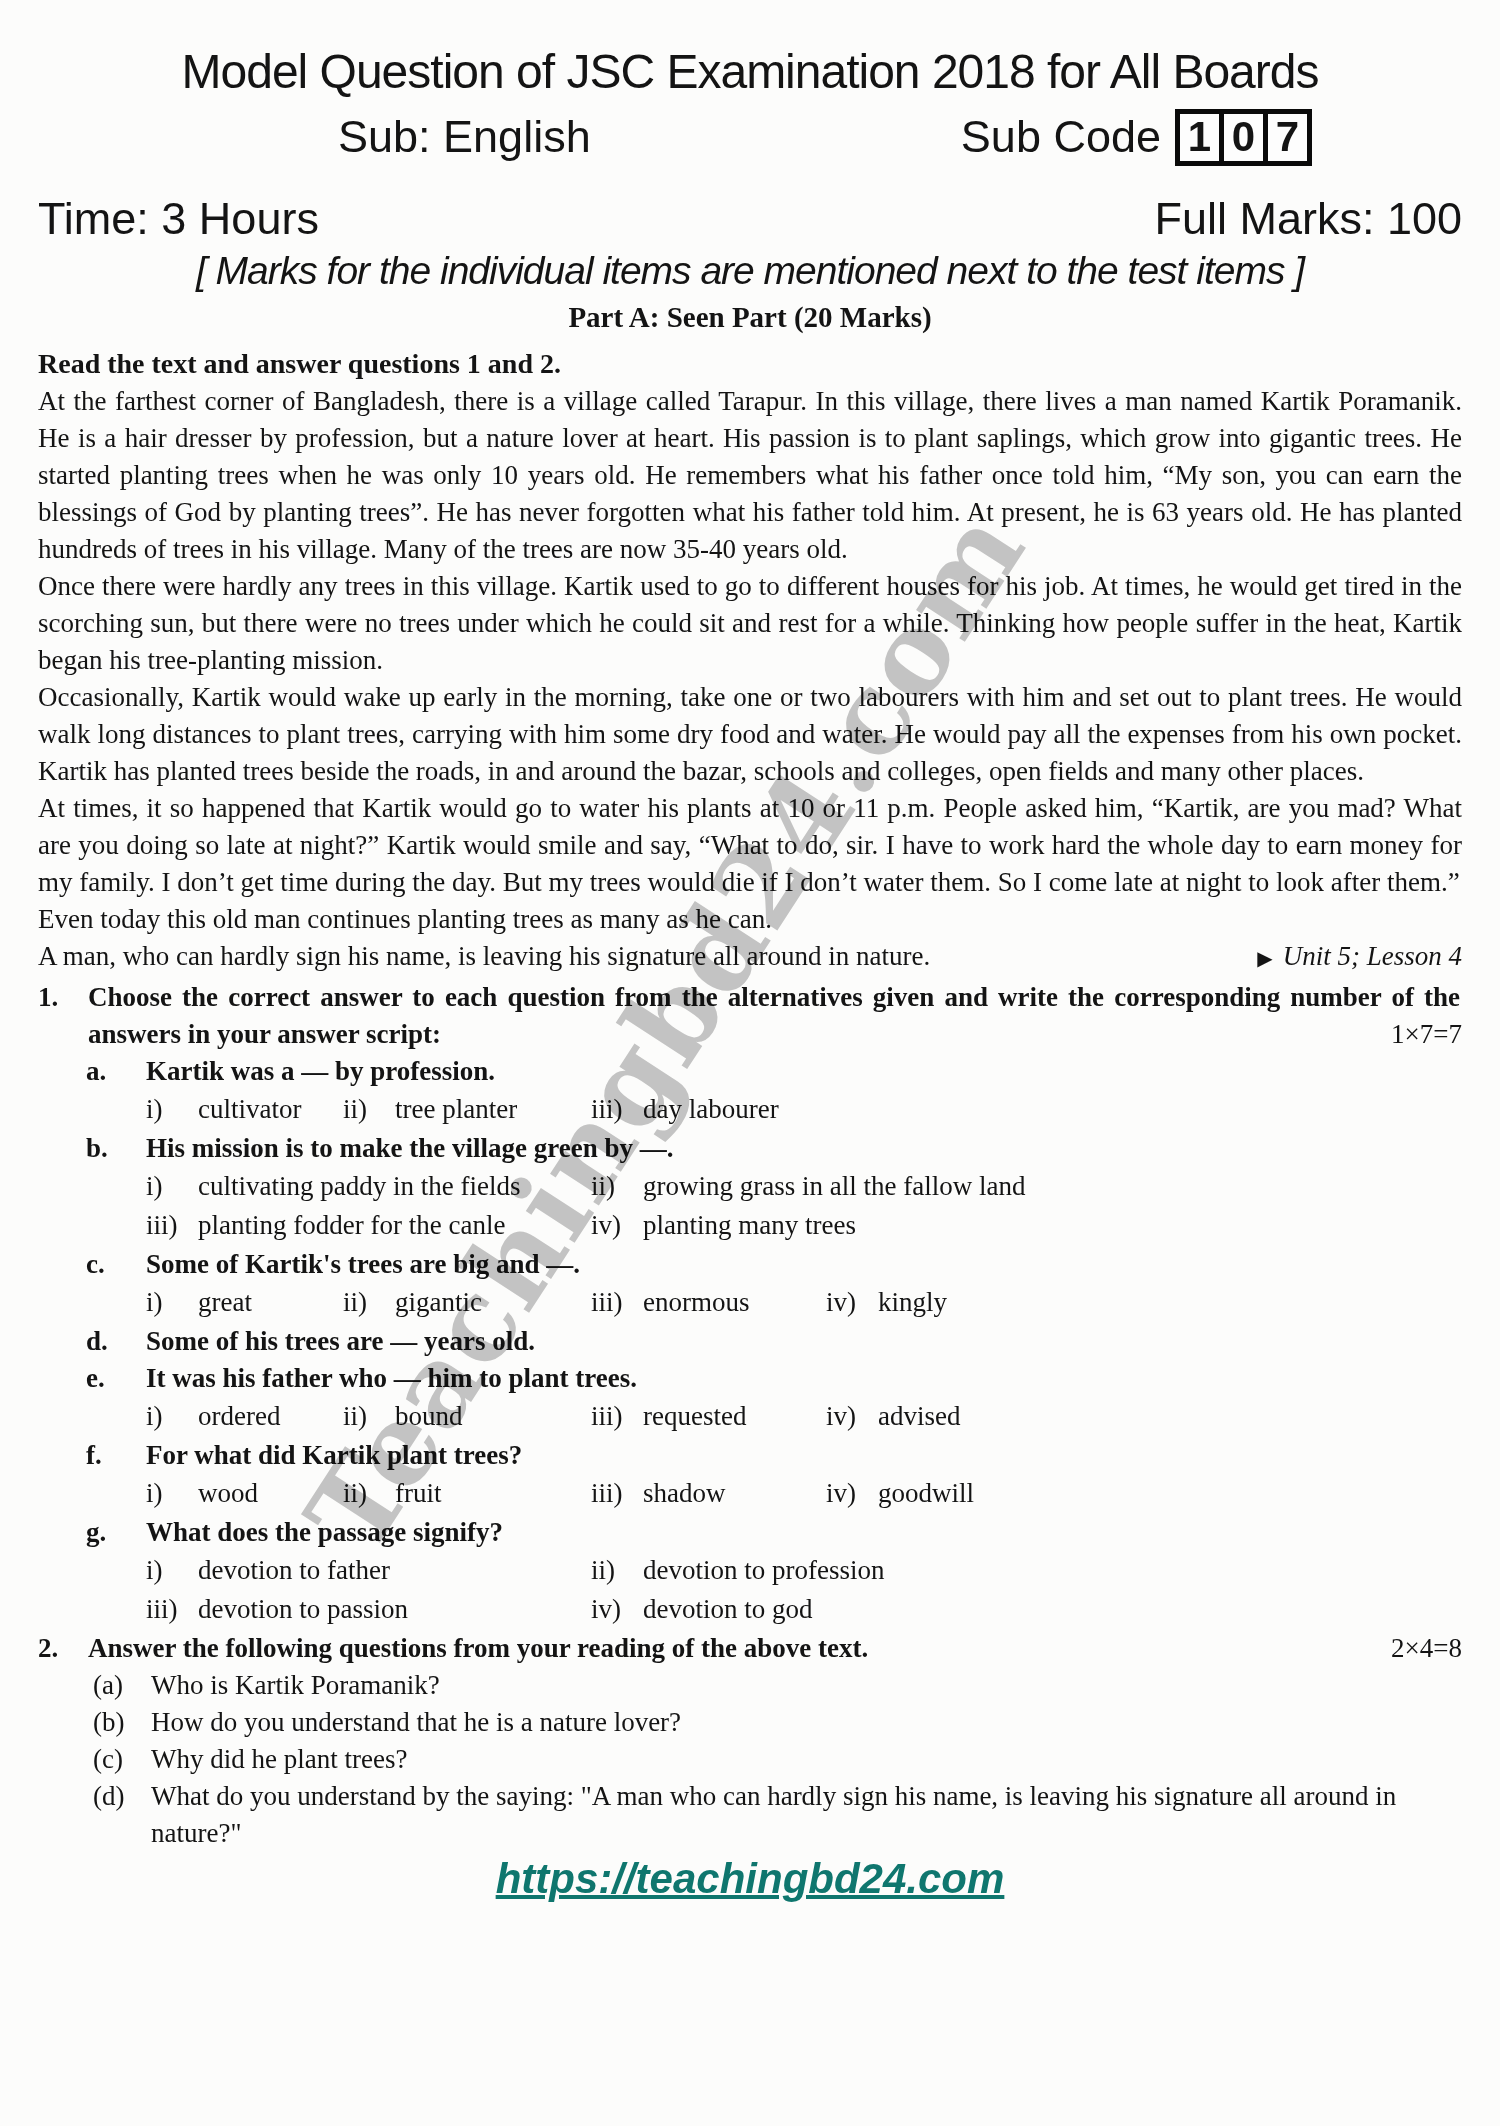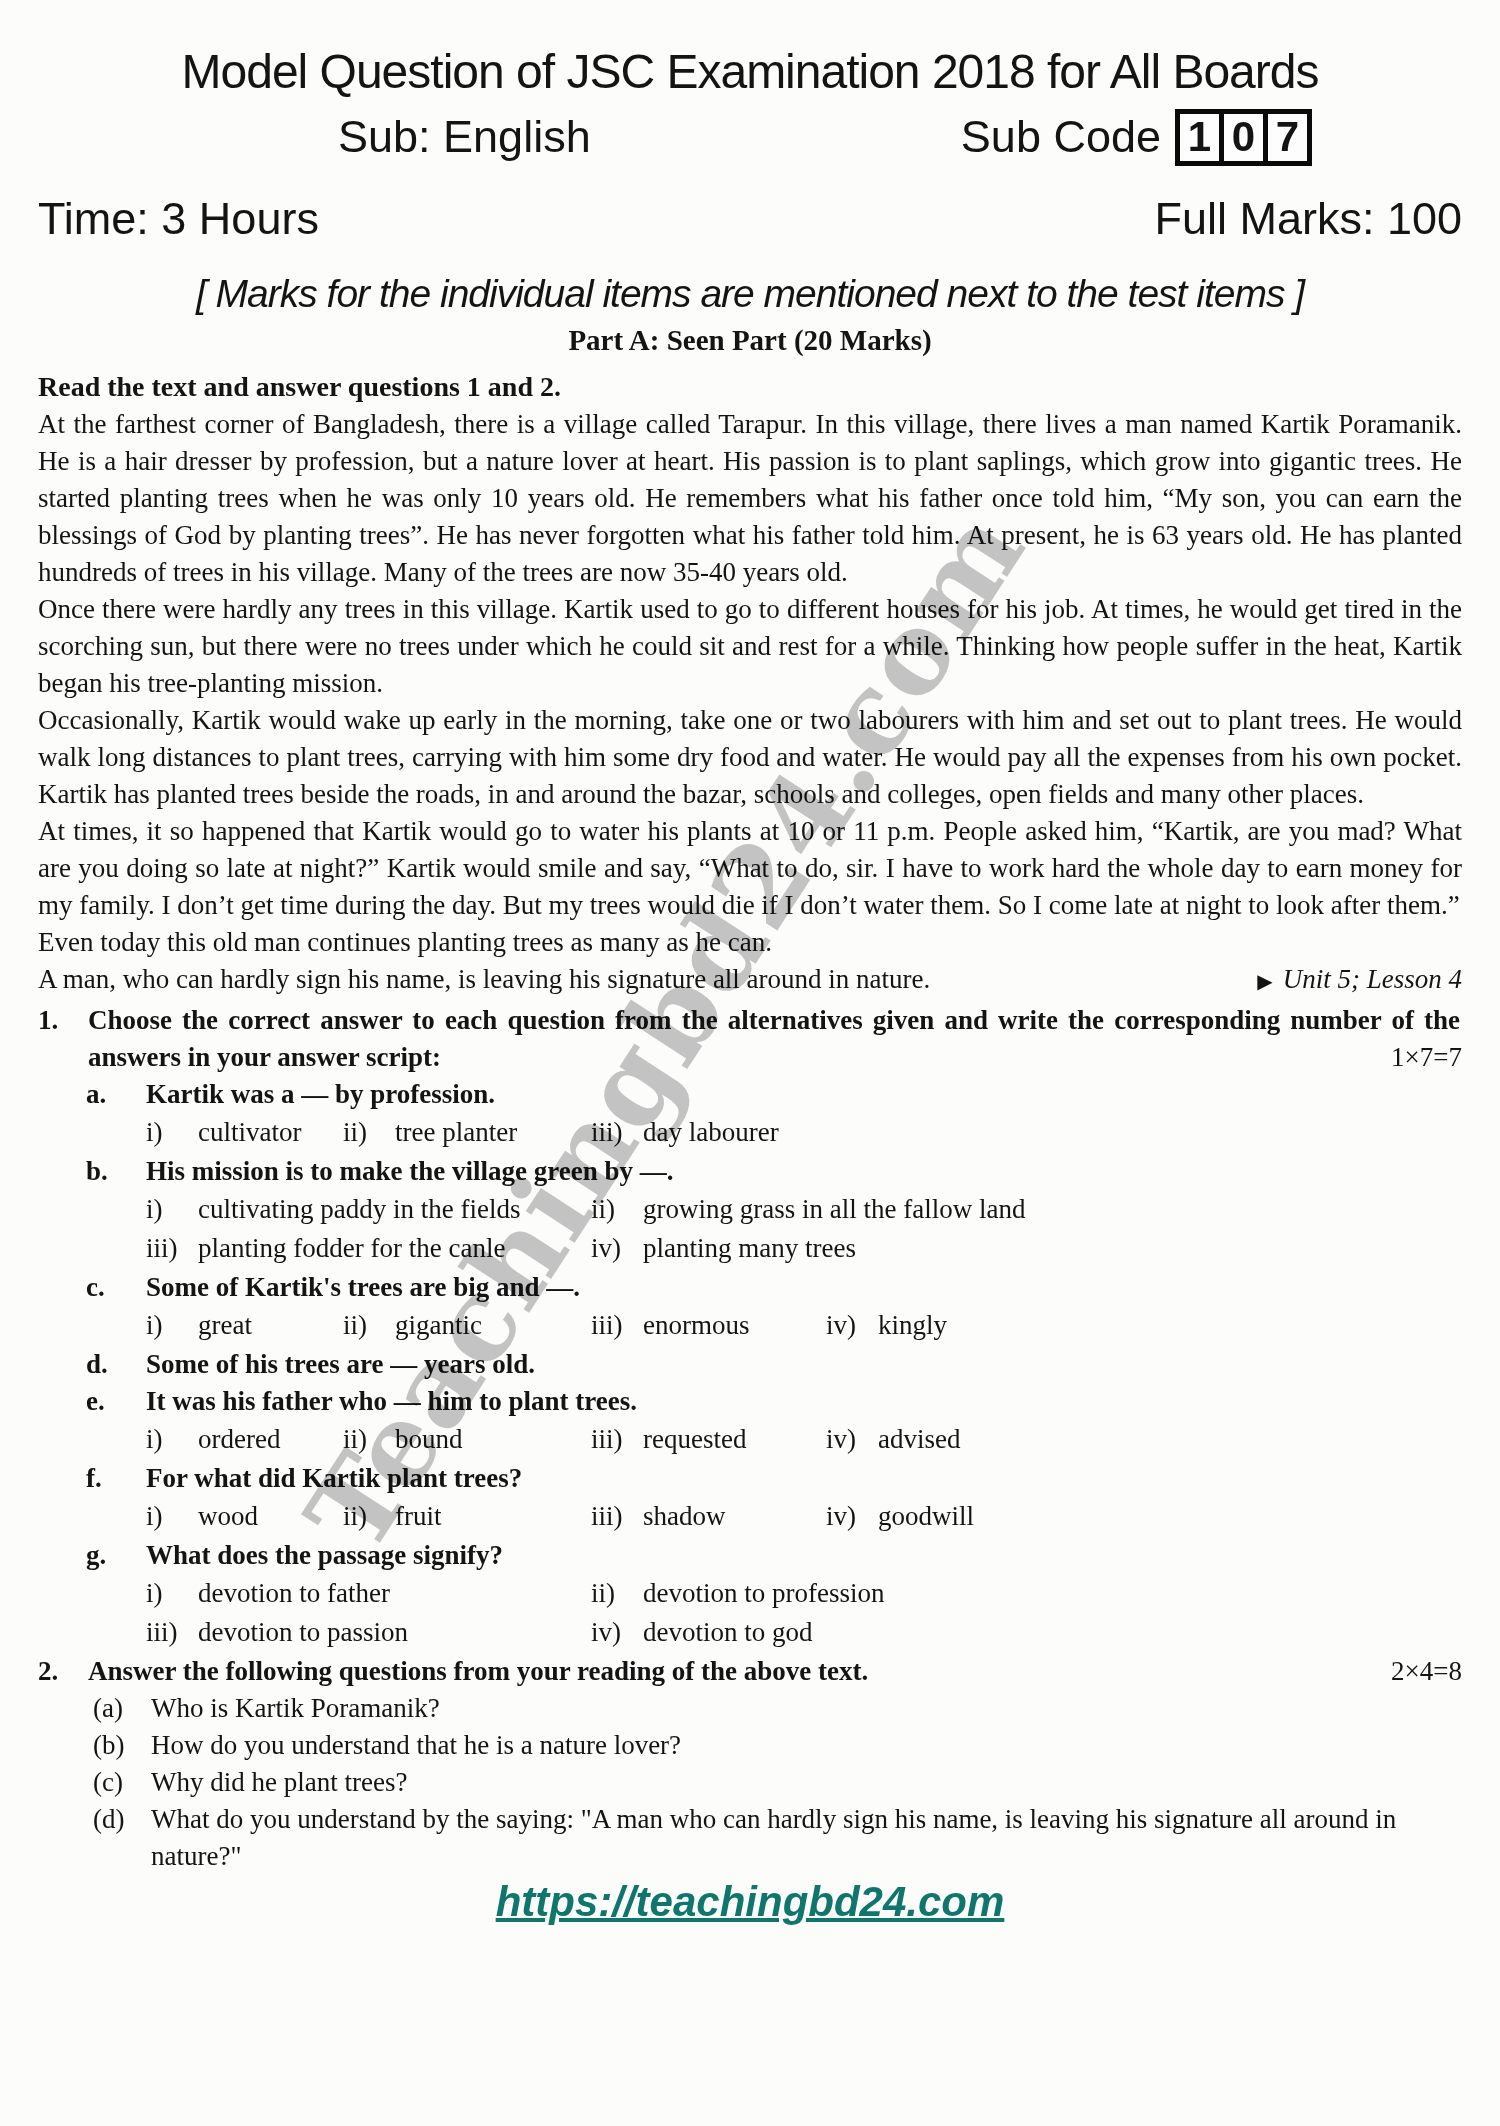--- a/index.html
+++ b/index.html
@@ -39,21 +39,21 @@
   .codeboxes { display:flex; }
   .codebox {
     width:49px; height:57px;
     border:5px solid #0a0a0a;
     display:flex; align-items:center; justify-content:center;
     font-size:42px; font-weight:bold;
     background:#fdfdfd;
   }
   .codebox + .codebox { margin-left:-5px; }
   .timerow { display:flex; justify-content:space-between; margin-top:25px; font-size:45px; line-height:56px; }
-  .bracket-note { margin-top:23px; text-align:center; font-style:italic; font-size:39px; line-height:48px; letter-spacing:-1px; }
+  .bracket-note { margin-top:0; text-align:center; font-style:italic; font-size:39px; line-height:48px; letter-spacing:-1px; }
   
   .content { position:relative; z-index:2; padding:0 38px; font-size:27px; line-height:37px; }
   .part-heading { text-align:center; font-weight:bold; font-size:29px; line-height:40px; margin-top:2px; }
   .read-heading { font-weight:bold; font-size:28px; line-height:38px; margin-top:8px; }
   .passage p { text-align:justify; }
   .closing-line { display:flex; justify-content:space-between; align-items:baseline; }
   .unit-ref { font-style:italic; font-weight:400; white-space:nowrap; }
   .tri { font-style:normal; font-size:20px; margin-right:10px; }
   
   .q-block { display:flex; margin-top:2px; }

